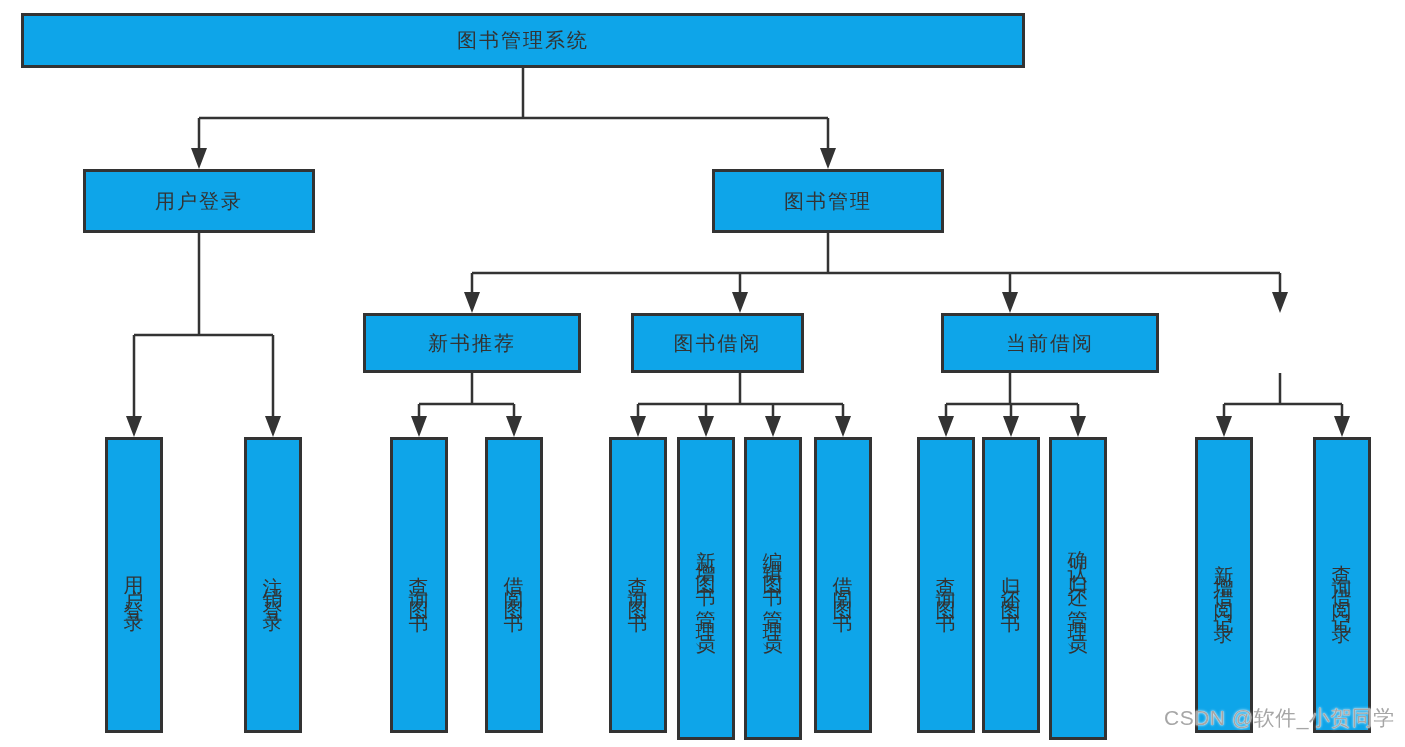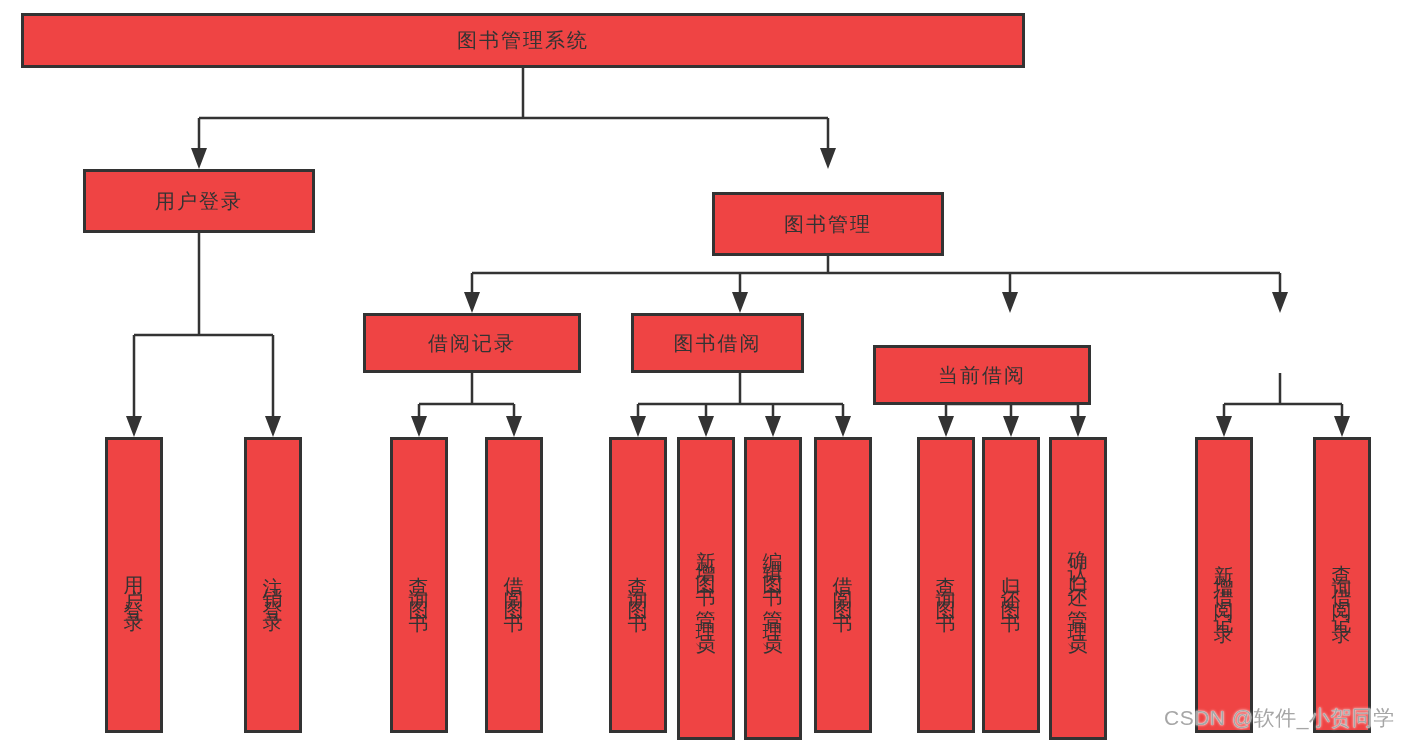--- a/index.html
+++ b/index.html
@@ -9,21 +9,21 @@
     width: 1405px;
     height: 747px;
     background: #ffffff;
     font-family: "Liberation Sans", sans-serif;
     overflow: hidden;
     color: #333333;
   }
   svg.wires { position: absolute; left: 0; top: 0; width: 1405px; height: 747px; }
   .node {
     position: absolute;
-    background: #ef4444;
+    background: #0ea5e9;
     border: 3px solid #333333;
     display: flex;
     align-items: center;
     justify-content: center;
     color: #333333;
   }
   .h { font-size: 20px; letter-spacing: 2px; white-space: nowrap; }
   .v .label {
     writing-mode: vertical-rl;
     text-orientation: mixed;
@@ -62,25 +62,25 @@
          M126 416L142 416L134 437Z M265 416L281 416L273 437Z
          M411 416L427 416L419 437Z M506 416L522 416L514 437Z
          M630 416L646 416L638 437Z M698 416L714 416L706 437Z M765 416L781 416L773 437Z M835 416L851 416L843 437Z
          M938 416L954 416L946 437Z M1003 416L1019 416L1011 437Z M1070 416L1086 416L1078 437Z
          M1216 416L1232 416L1224 437Z M1334 416L1350 416L1342 437Z"></path>
   </svg>
 
   <div class="node h" style="left:21px; top:13px; width:1004px; height:55px;">图书管理系统</div>
 
   <div class="node h" style="left:83px; top:169px; width:232px; height:64px;">用户登录</div>
-  <div class="node h" style="left:712px; top:169px; width:232px; height:64px;margin-top:23px;">图书管理</div>
+  <div class="node h" style="left:712px; top:169px; width:232px; height:64px;">图书管理</div>
 
-  <div class="node h" style="left:363px; top:313px; width:218px; height:60px;">借阅记录</div>
+  <div class="node h" style="left:363px; top:313px; width:218px; height:60px;">新书推荐</div>
   <div class="node h" style="left:631px; top:313px; width:173px; height:60px;">图书借阅</div>
-  <div class="node h" style="left:873px; top:313px; width:218px; height:60px;margin-top:32px;">当前借阅</div>
+  <div class="node h" style="left:941px; top:313px; width:218px; height:60px;">当前借阅</div>
 
   <div class="node v" style="left:105px; top:437px; width:58px; height:296px;">
     <span class="label">用户登录</span>
   </div>
   <div class="node v" style="left:244px; top:437px; width:58px; height:296px;">
     <span class="label">注销登录</span>
   </div>
 
   <div class="node v" style="left:390px; top:437px; width:58px; height:296px;">
     <span class="label">查询图书</span>

